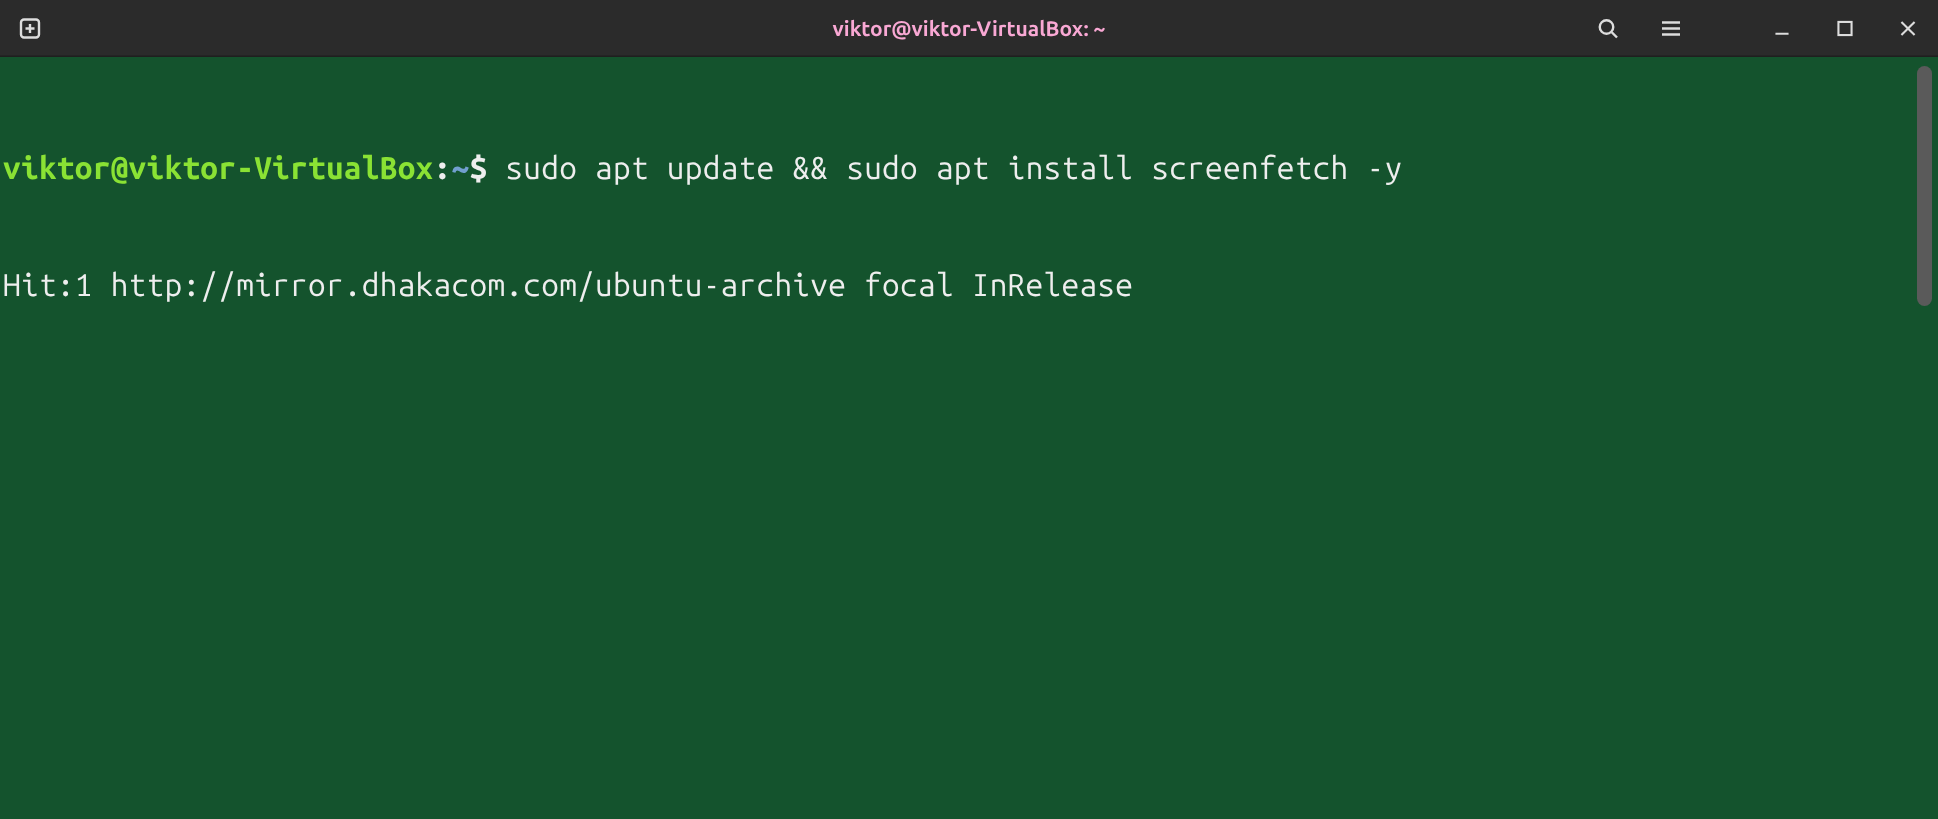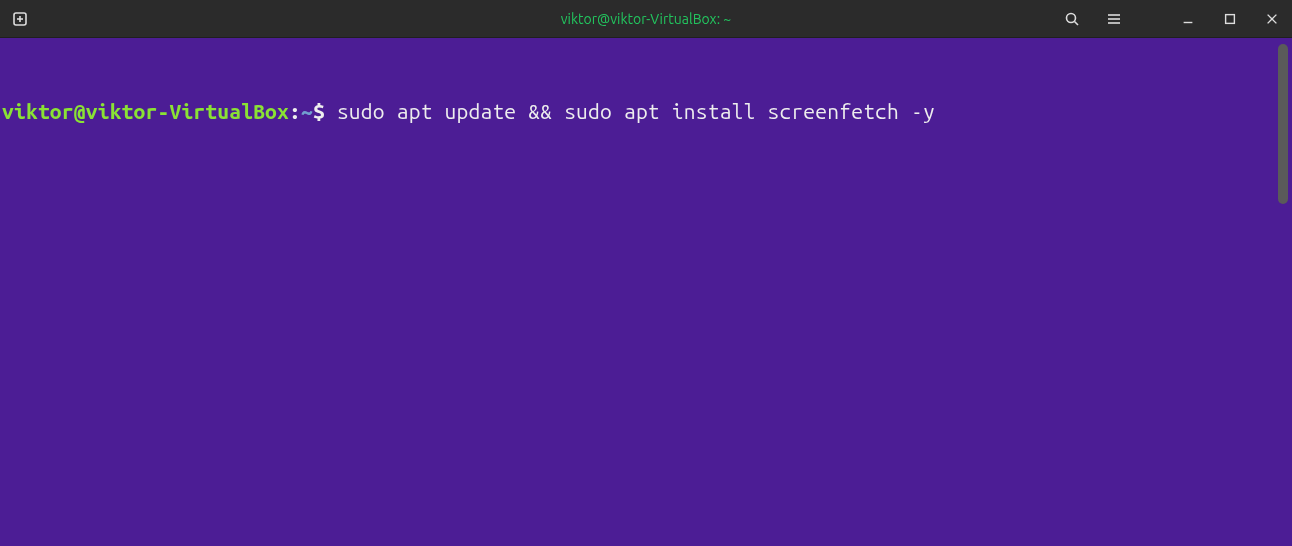--- a/index.html
+++ b/index.html
@@ -17,24 +17,24 @@
   }
   .titlebar-left {
     display: flex;
     align-items: center;
     gap: 8px;
   }
   .titlebar-title {
     position: absolute;
     left: 0; right: 0;
     text-align: center;
-    color: #22c55e;
+    color: #f9a8d4;
     font-family: "Ubuntu", "DejaVu Sans", sans-serif;
     font-size: 14px;
-    font-weight: 400;
+    font-weight: 700;
     pointer-events: none;
   }
   .titlebar-right {
     margin-left: auto;
     display: flex;
     align-items: center;
     gap: 22px;
   }
   .tb-btn {
     width: 20px; height: 20px;
@@ -43,21 +43,21 @@
     cursor: pointer;
   }
   .tb-btn svg { width: 16px; height: 16px; stroke: #ddd; fill: none; stroke-width: 1.6; }
   .tb-btn.small svg { width: 14px; height: 14px; }
   .tb-sep { width: 10px; }
 
   .terminal {
     position: relative;
     width: 100%;
     height: calc(546px - 38px);
-    background: #4c1d95;
+    background: #14532d;
     color: #eeeeee;
     font-size: 21px;
     line-height: 26px;
     padding: 8px 0 12px 2px;
     white-space: pre;
     overflow: hidden;
     letter-spacing: 0.2px;
   }
   .line { white-space: pre; }
   .prompt-user { color: #8ae234; font-weight: bold; }
@@ -121,20 +121,21 @@
       <svg viewBox="0 0 16 16">
         <line x1="3" y1="3" x2="13" y2="13"></line>
         <line x1="13" y1="3" x2="3" y2="13"></line>
       </svg>
     </div>
   </div>
 </div>
 
 <div class="terminal">
   <div class="line"><span class="prompt-user">viktor@viktor-VirtualBox</span><span class="prompt-colon">:</span><span class="prompt-path">~</span><span class="prompt-dollar">$</span><span class="cmd"> sudo apt update &amp;&amp; sudo apt install screenfetch -y</span></div>
+  <div class="line">Hit:1 http://mirror.dhakacom.com/ubuntu-archive focal InRelease</div>
   
   
   
   
   
   
   
   
   
   

